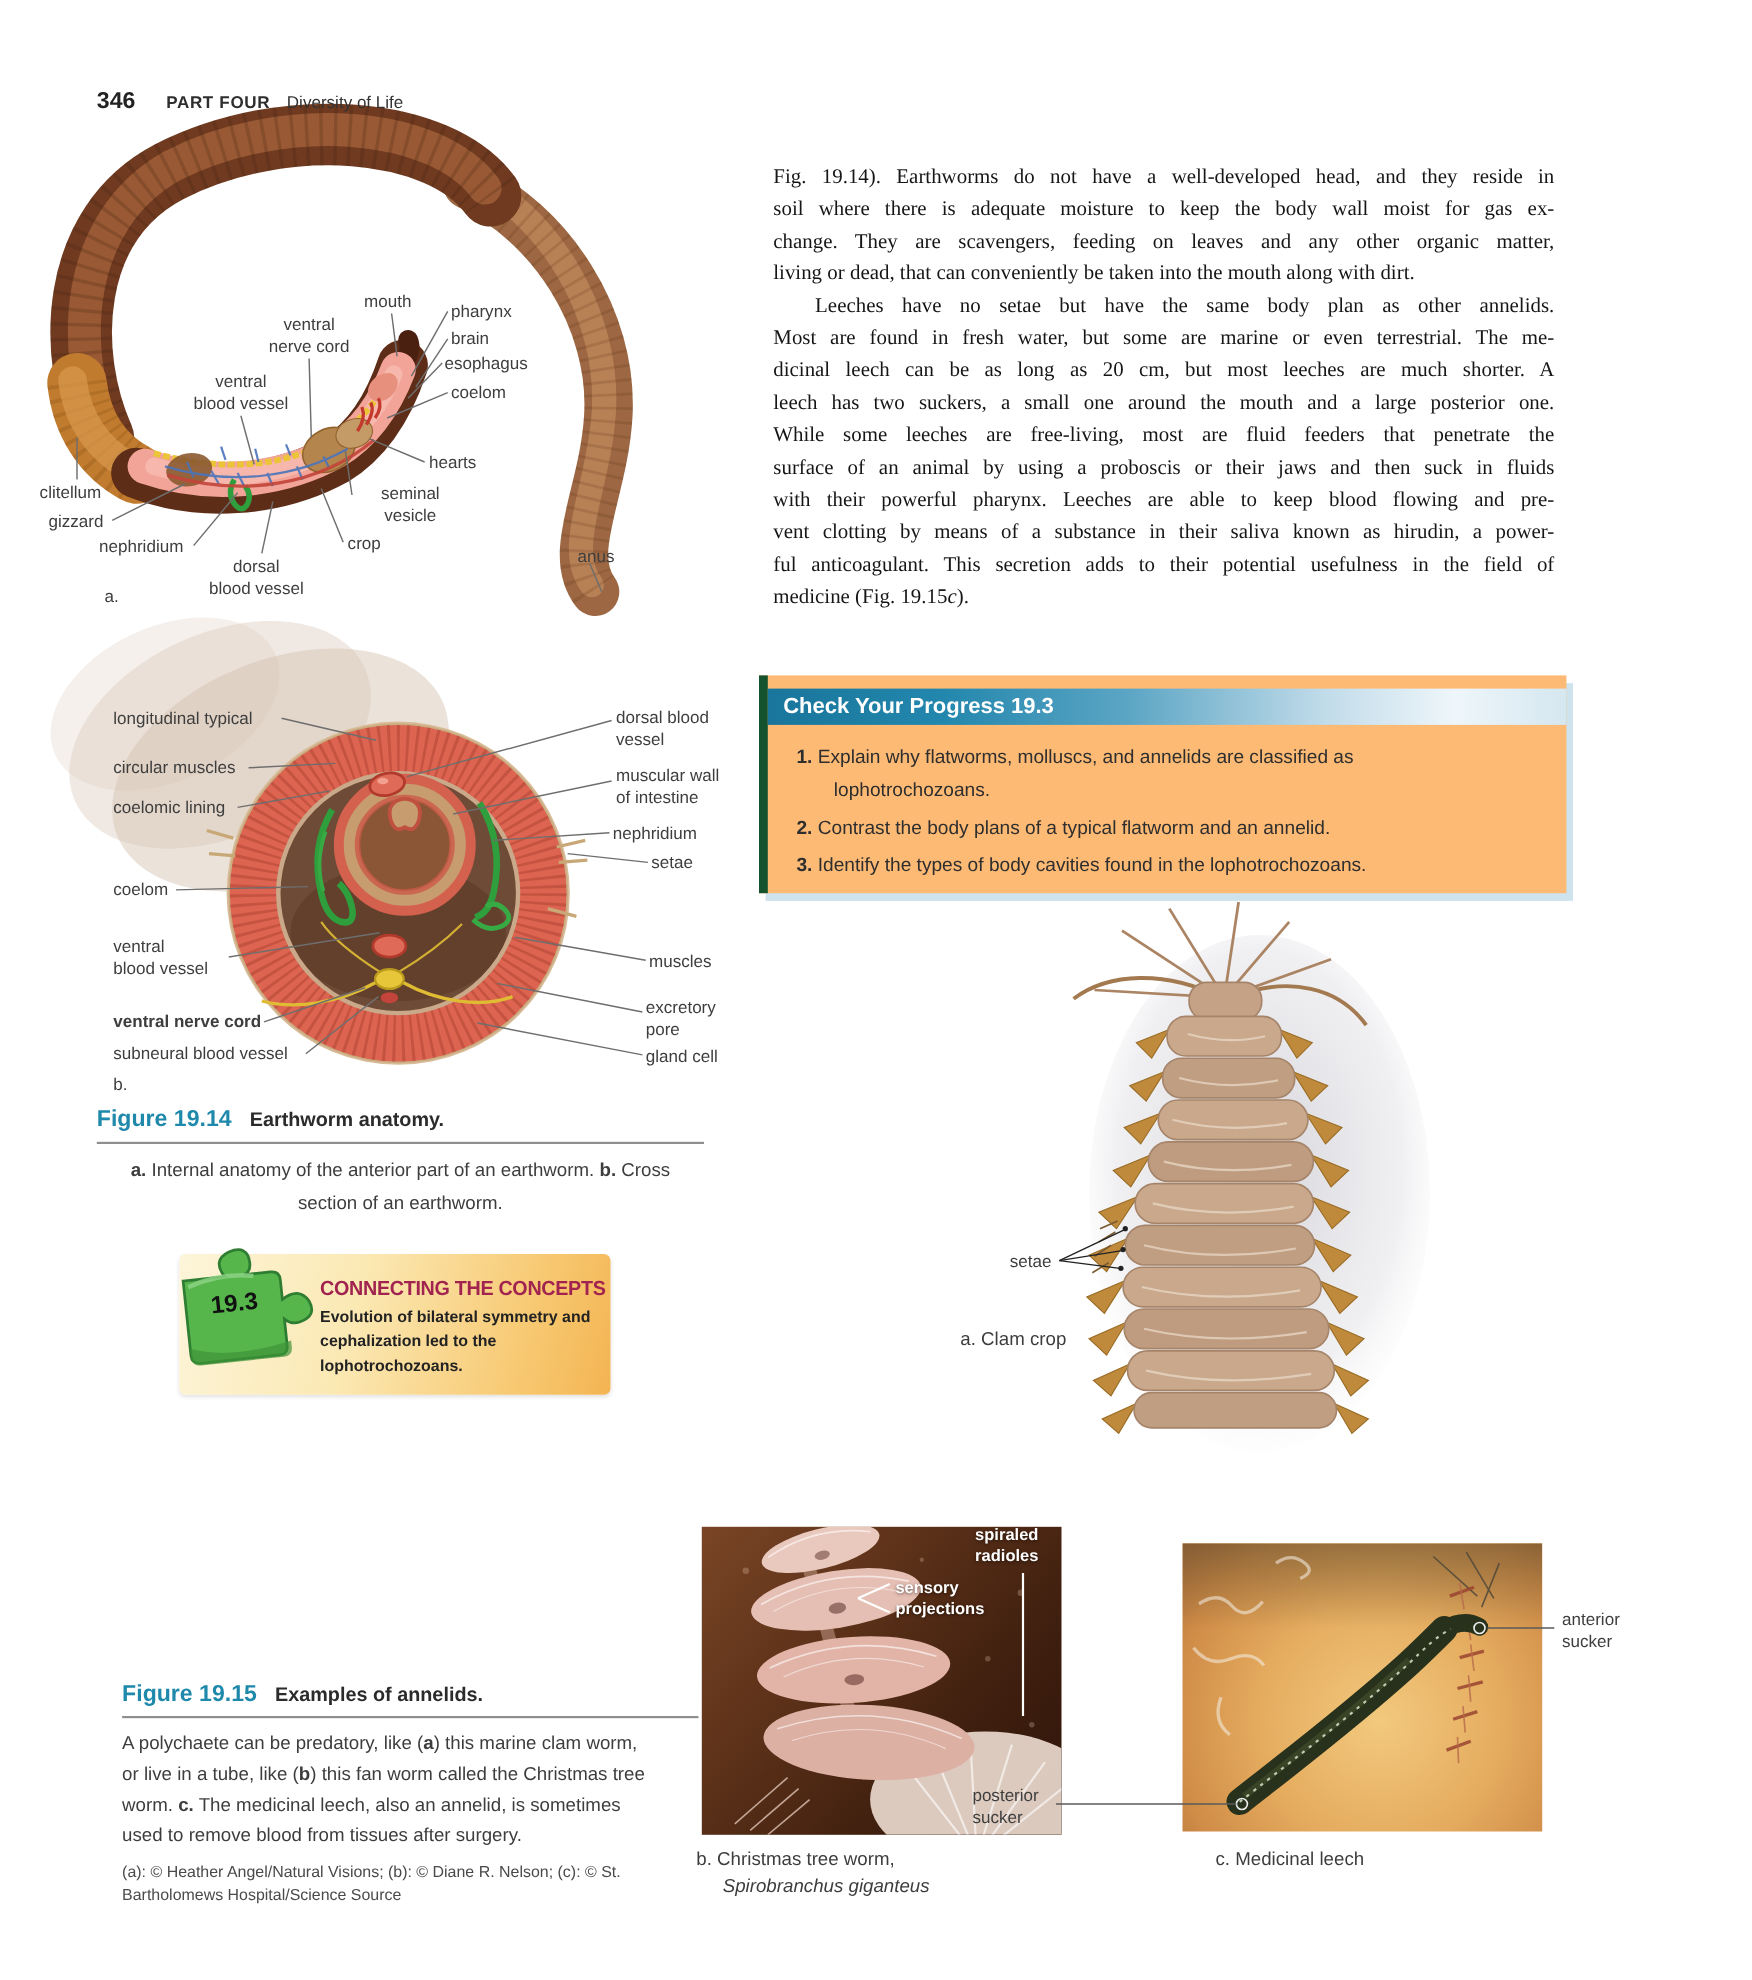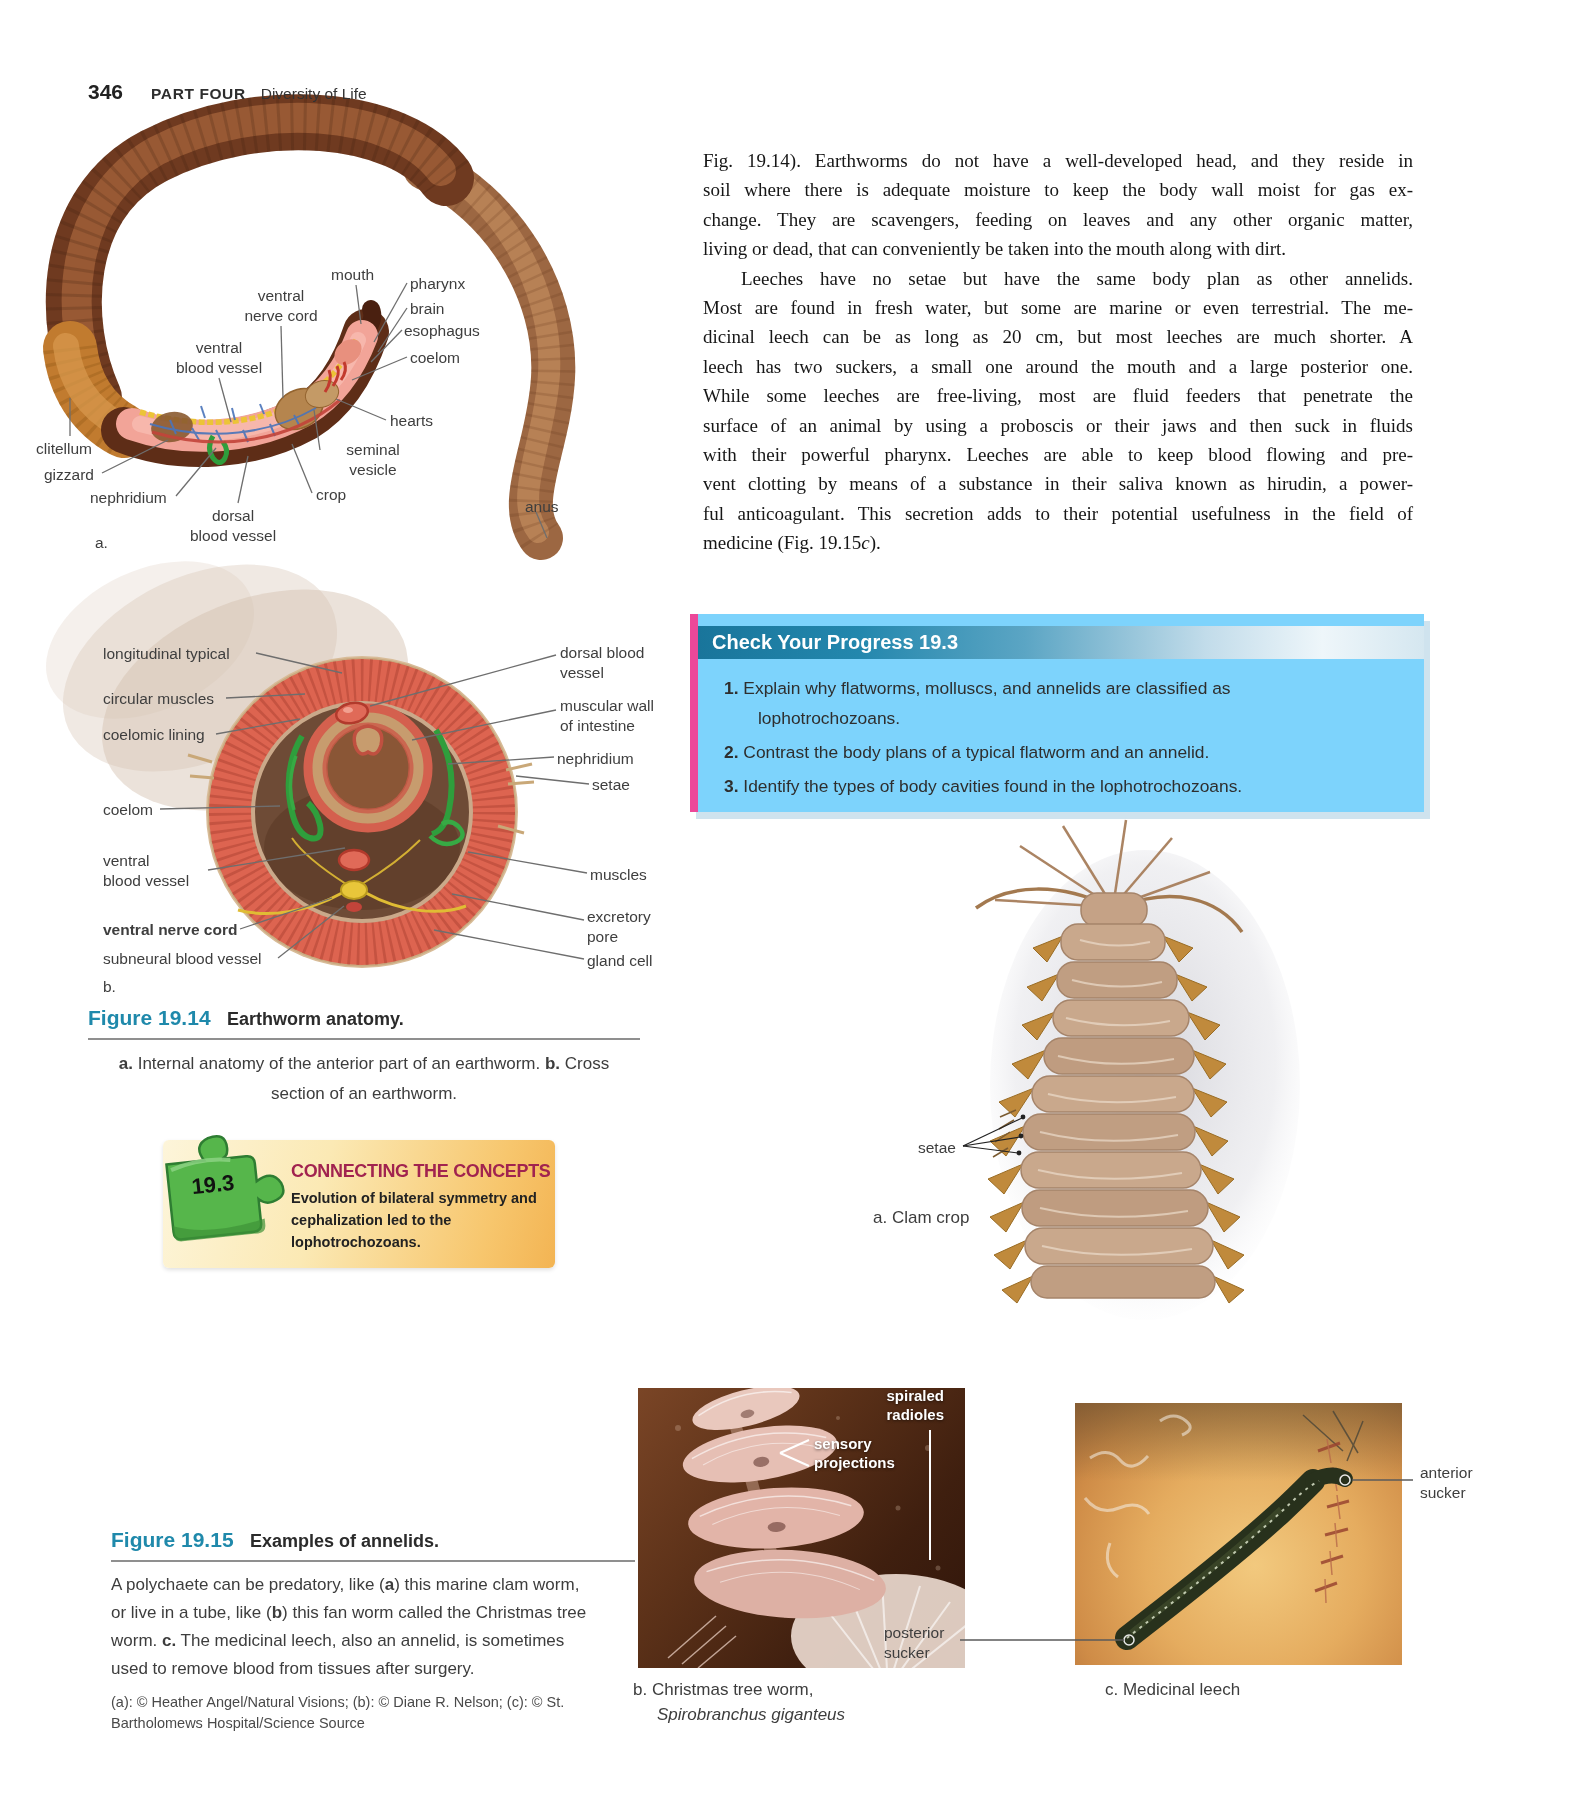--- a/index.html
+++ b/index.html
@@ -17,22 +17,22 @@
   
   .lbl{position:absolute;font:15.5px/19.5px "Liberation Sans",sans-serif;color:#3e3e3e;white-space:nowrap;}
   .lbl.wlabel{color:#fff;font-weight:bold;font-size:15px;line-height:19px;text-shadow:0 1px 3px rgba(0,0,0,.55);}
   .cap{position:absolute;font:17px/23px "Liberation Sans",sans-serif;color:#3d3d3d;white-space:nowrap;}
   
   .column{position:absolute;left:703px;top:146px;width:710px;z-index:3;}
   .tl{font:19px/29.4px "Liberation Serif",serif;color:#161616;text-align:justify;text-align-last:justify;}
   .tl.ind{text-indent:38px;}
   .tl.end{text-align-last:left;}
   
-  .cyp{position:absolute;left:690px;top:614px;width:726px;height:198px;background:#7dd3fc;
-       border-left:8px solid #ec4899;box-shadow:6px 7px 0 #cfe3ee;z-index:3;}
+  .cyp{position:absolute;left:690px;top:614px;width:726px;height:198px;background:#fdba74;
+       border-left:8px solid #14532d;box-shadow:6px 7px 0 #cfe3ee;z-index:3;}
   .cyp-bar{margin-top:12px;height:33px;color:#fff;font:bold 20px/33px "Liberation Sans",sans-serif;padding-left:14px;
        background:linear-gradient(90deg,#19759b 0%,#2387ad 22%,#5ba5c4 45%,#c2dcea 70%,#eef6fa 86%,#d5e7f0 100%);}
   .cyp-items{padding:14px 44px 0 26px;}
   .cyp-items > div{font:17.4px/30px "Liberation Sans",sans-serif;color:#2e2e2e;
        padding-left:34px;text-indent:-34px;margin-bottom:4px;width:600px;}
   
   .figblock{position:absolute;z-index:3;}
   .figlabel{font:bold 21px "Liberation Sans",sans-serif;color:#1f89ab;}
   .figtitle{font:bold 18px "Liberation Sans",sans-serif;color:#2b2b2b;margin-left:12px;}
   .figrule{height:2px;background:#8f8f8f;margin:8px 0 9px 0;}

